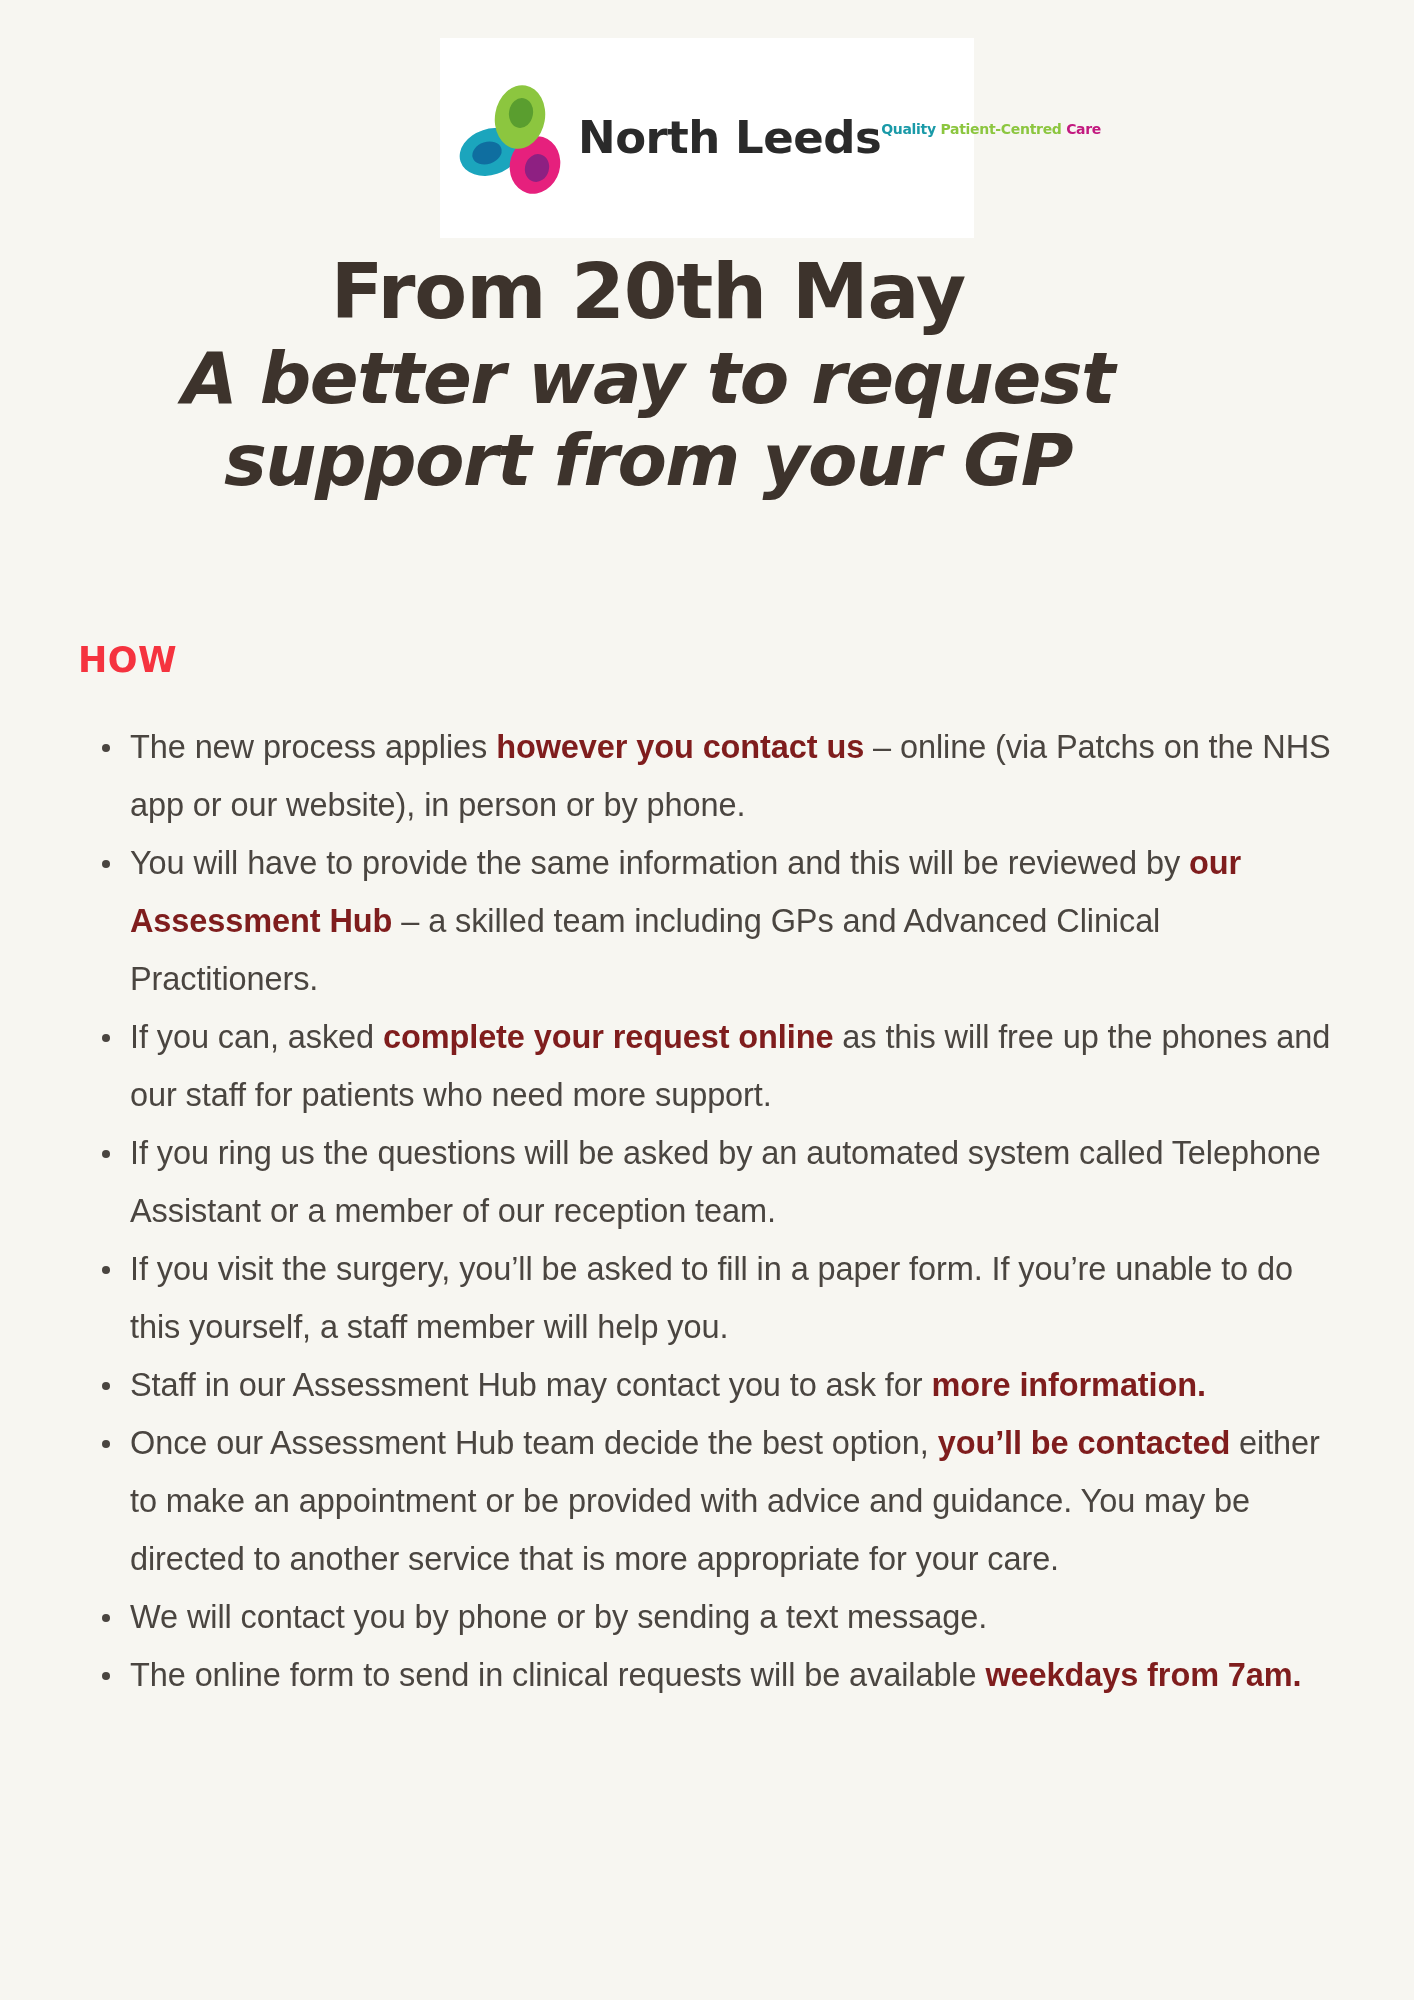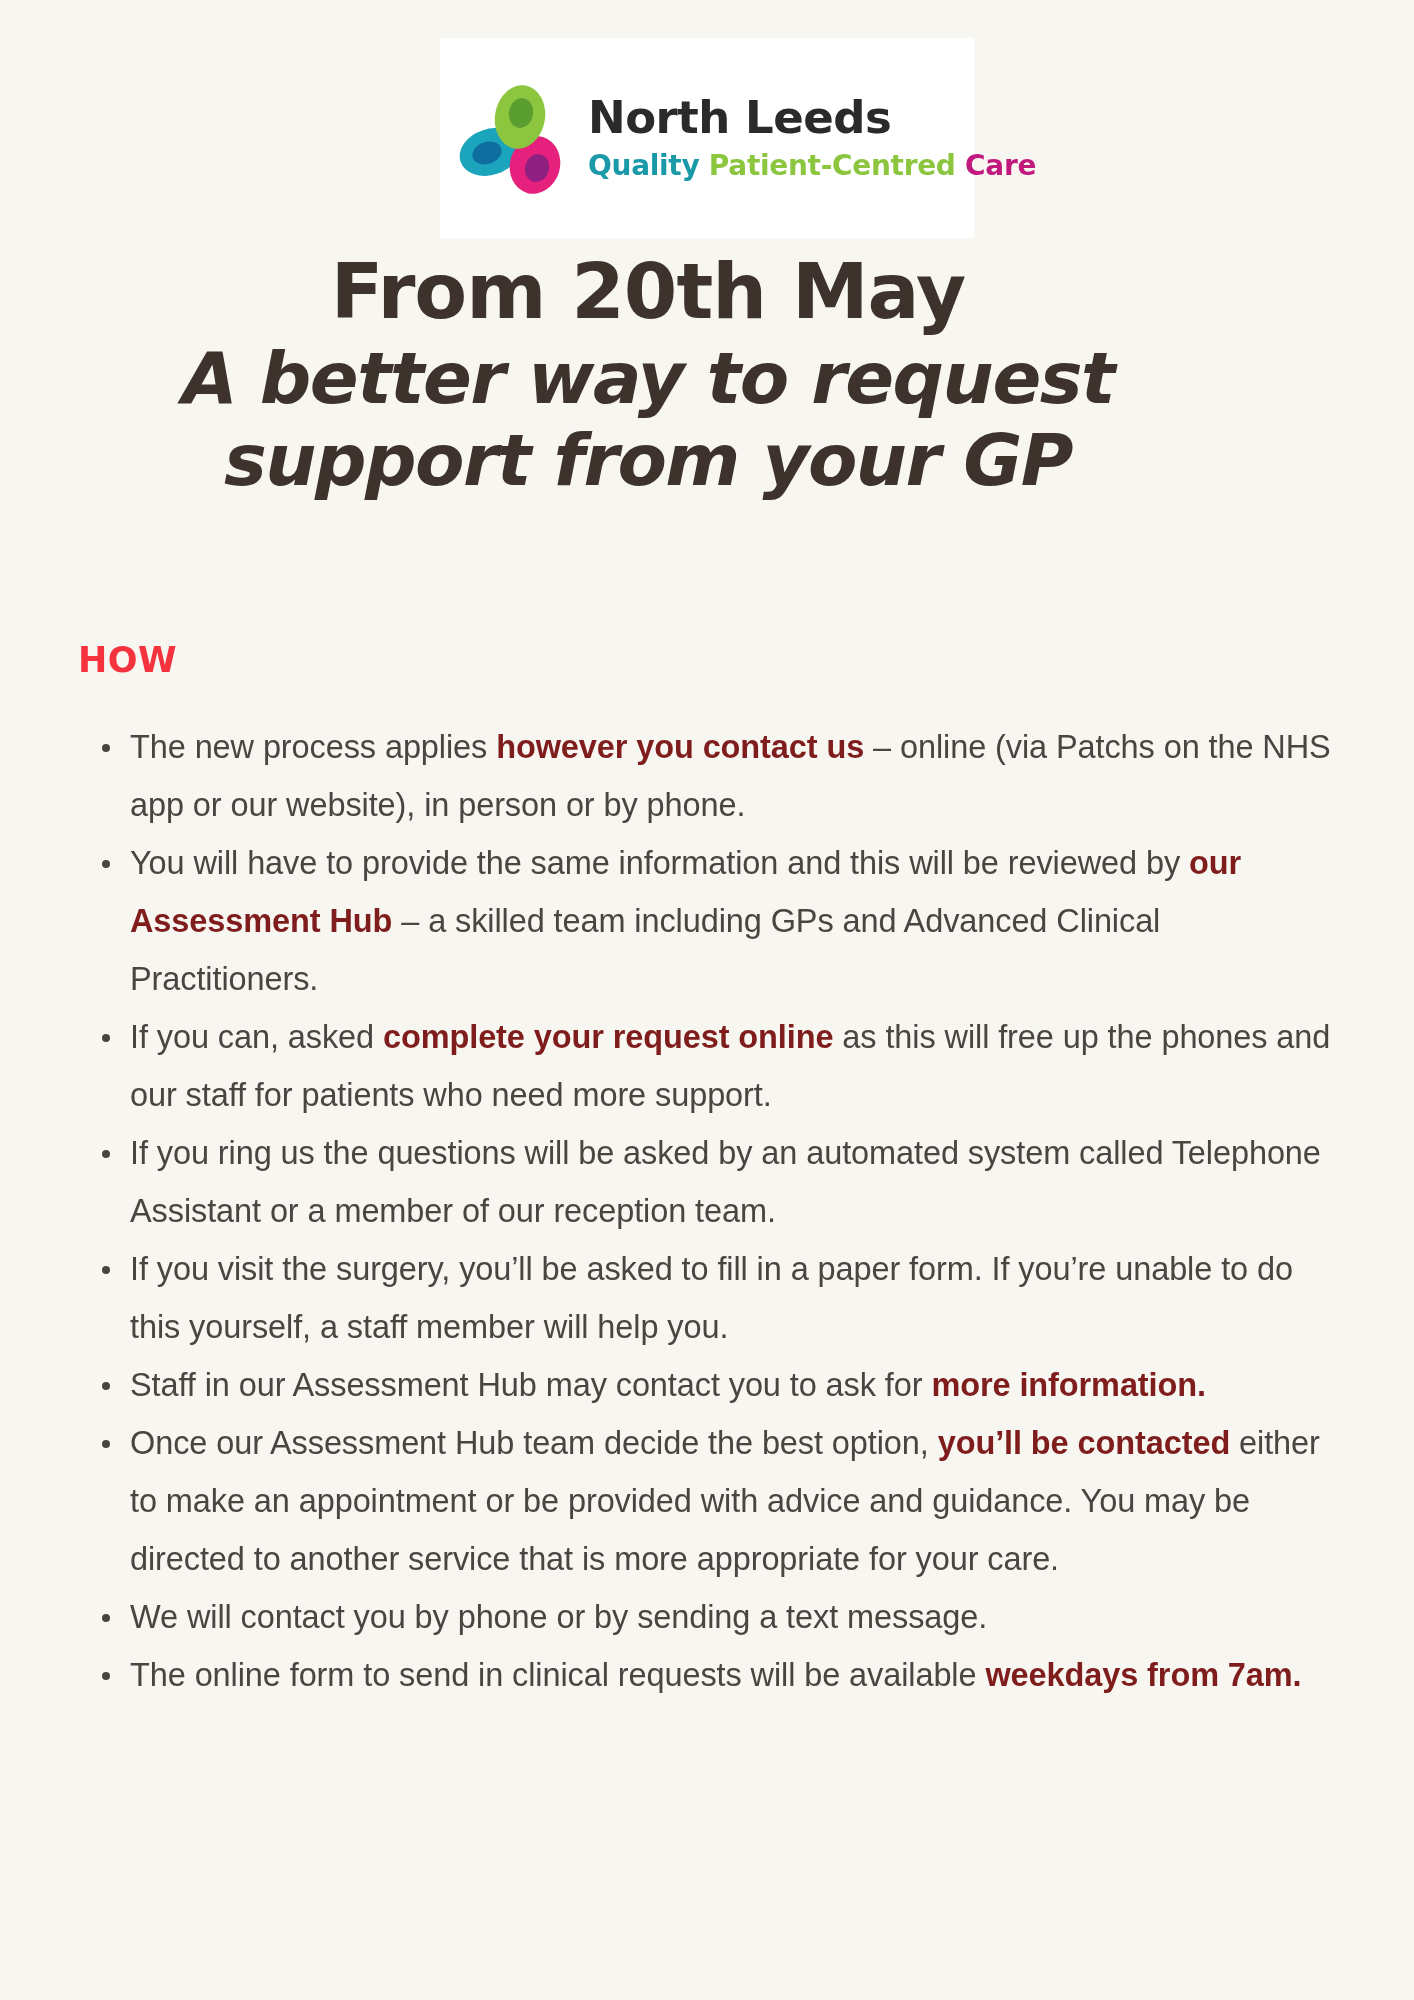--- a/index.html
+++ b/index.html
@@ -38,42 +38,42 @@
   }
 
   .logo-mark {
     width: 120px;
     height: 130px;
     flex: 0 0 120px;
     position: relative;
   }
 
   .logo-text {
-    margin-left: 14px;
+    margin-left: 4px;
     display: flex;
-    flex-direction: column;
+    flex-direction: row;
     justify-content: center;
   }
 
   .logo-line1, .logo-line2 {
     font-family: "DejaVu Sans", sans-serif;
     font-weight: bold;
     font-size: 45px;
     line-height: 1.06;
     color: #2a2a2a;
     letter-spacing: -0.5px;
     white-space: nowrap;
   }
   .logo-line2 { letter-spacing: -1px; }
 
   .logo-tagline {
     margin-top: 7px;
     font-family: "DejaVu Sans", sans-serif;
     font-weight: bold;
-    font-size: 28px;
+    font-size: 14px;
     white-space: nowrap;
     letter-spacing: -0.3px;
   }
   .tg-quality { color: #1a9aa8; }
   .tg-patient { color: #8cc63f; }
   .tg-care { color: #c2197f; }
 
   
   .headline {
     position: absolute;

